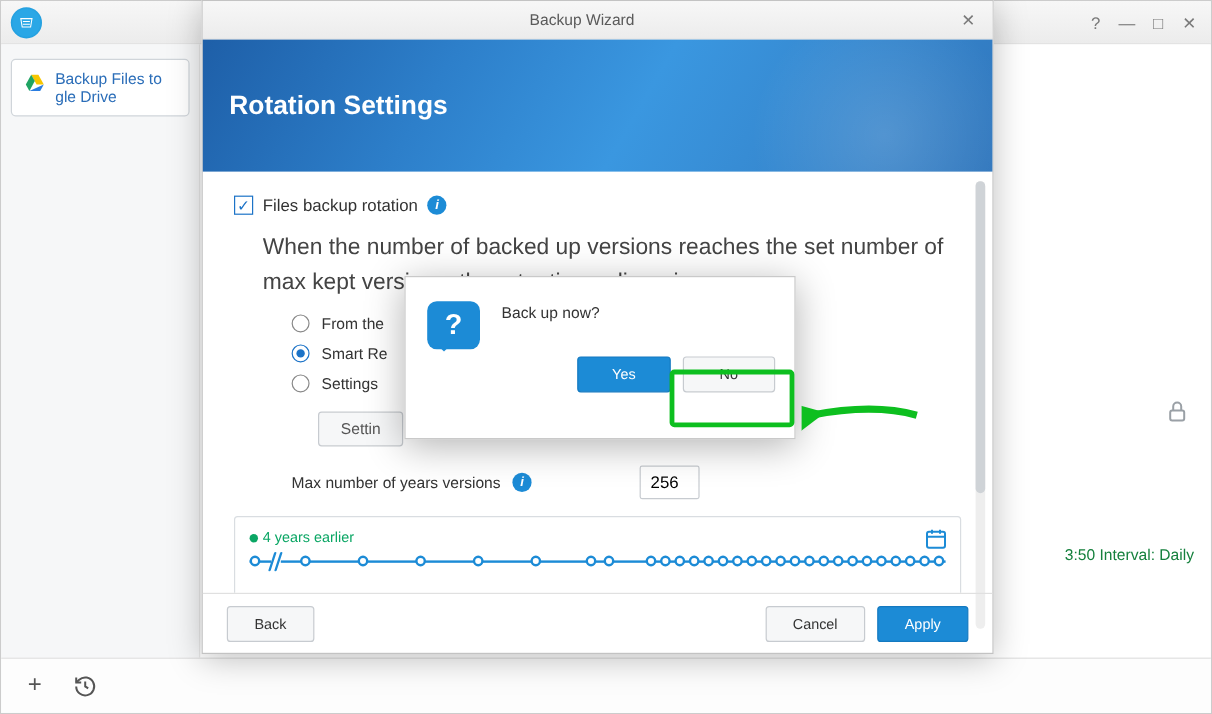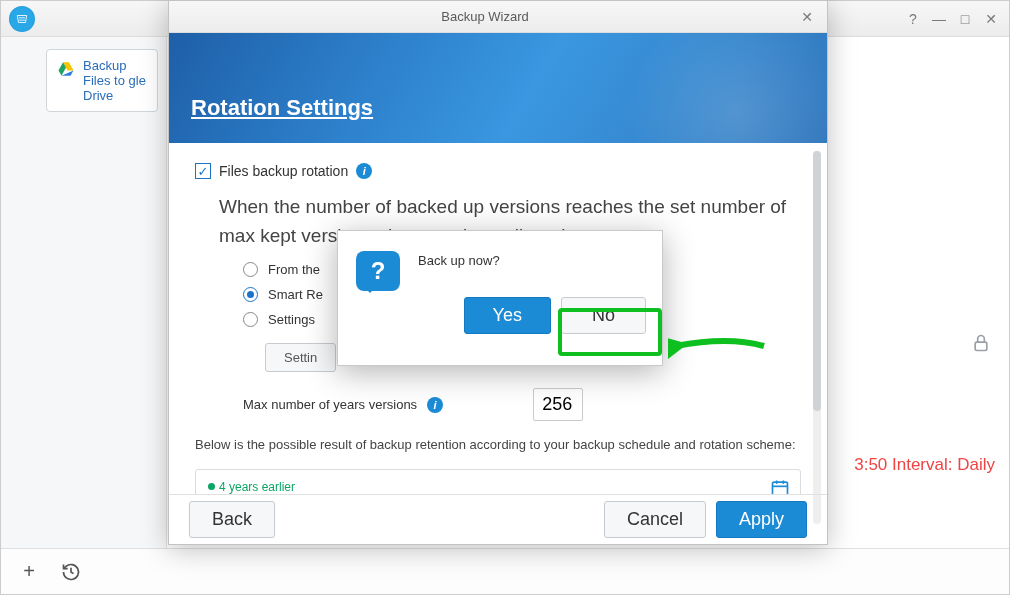--- a/index.html
+++ b/index.html
@@ -16,31 +16,31 @@
     border-bottom: 1px solid #ddd;
   }
   .app-titlebar .app-icon-circle {
     width: 26px; height: 26px; border-radius: 13px; background: radial-gradient(circle,#2aa7e6 60%,#0984c7);
     display:flex;align-items:center;justify-content:center;color:#fff;font-size:11px;
   }
   .app-titlebar .spacer { flex:1; }
   .win-btn { width:20px; text-align:center; color:#7a7a7a; font-size:14px; margin-left:6px; }
 
   .app-body { position:absolute; top:36px; left:0; right:0; bottom:0; display:flex; }
-  .left-col { width:166px; background:#f6f7f8; border-right:1px solid #e3e3e3;padding-left:37px; }
+  .left-col { width:166px; background:#f6f7f8; border-right:1px solid #e3e3e3; }
   .task-item {
     margin:12px 8px; background:#fff; border:1px solid #d0d5da; border-radius:4px;
     padding:8px 10px; font-size:13px; color:#2a6db8; display:flex; gap:8px; align-items:flex-start;
   }
   .task-item .gdrive-ico{
     width:22px;height:22px;background:#fff;border-radius:3px;display:flex;align-items:center;justify-content:center;
   }
   .task-item .gdrive-ico svg{width:18px;height:18px;}
   .right-col { flex:1; position:relative; background:#fff; }
-  .right-info { position:absolute; top:418px; right:14px; font-size:17px; color:#ef4444; }
+  .right-info { position:absolute; top:418px; right:14px; font-size:13px; color:#15803d; }
   .lock-icon{ position:absolute; top:295px; right:18px; color:#8c9299; }
 
   .bottom-bar {
     position:absolute; left:0; right:0; bottom:0; height:46px;
     border-top:1px solid #e0e0e0; background:#fdfdfd;
     display:flex; align-items:center; padding:0 14px; gap:14px;
   }
   .icon-btn { width:28px; height:28px; display:flex;align-items:center;justify-content:center;color:#555;font-size:20px;}
 
   
@@ -51,22 +51,22 @@
   }
   .wizard-titlebar {
     height:32px; background:linear-gradient(#f7f7f7,#ececec);
     display:flex; align-items:center; padding:0 10px; color:#5a5a5a; font-size:13px;
     border-bottom:1px solid #ddd;
   }
   .wizard-titlebar .spacer{flex:1}
   .wizard-header {
     height:110px;
     background: linear-gradient(120deg,#1e5fa8 0%, #2d7fca 30%, #3a97e0 55%, #3177bd 100%);
-    display:flex; align-items:flex-end; padding:22px 22px; color:#fff;
-    position:relative; overflow:hidden;text-decoration:underline;
+    display:flex; align-items:center; padding:22px 22px; color:#fff;
+    position:relative; overflow:hidden;
   }
   .wizard-header::before{
     content:""; position:absolute; right:-40px; top:-50px; width:260px; height:260px;
     background: radial-gradient(ellipse at center, rgba(255,255,255,0.15), transparent 60%);
     transform:rotate(20deg);
   }
   .wizard-header h2 { font-size:22px; font-weight:600; }
 
   .wizard-body {
     position:absolute; top:142px; left:0; right:0; bottom:50px;
@@ -87,42 +87,42 @@
   .desc{ font-size:19px; color:#444; line-height:1.5; margin:0 0 12px 24px; }
   .radio-row{ display:flex; align-items:center; gap:10px; font-size:13px; color:#333; margin:10px 0 10px 48px;}
   .radio{ width:15px;height:15px;border:1px solid #888;border-radius:50%;position:relative;}
   .radio.sel{border-color:#1c73c7}
   .radio.sel::after{content:"";position:absolute;inset:3px;border-radius:50%;background:#1c73c7;}
   .small-btn{
     display:inline-block;margin:6px 0 12px 70px;font-size:13px;color:#555;
     padding:6px 18px;border:1px solid #c7cbd0;background:#f6f7f8;border-radius:3px;
   }
   .maxrow{ display:flex; align-items:center; gap:10px; margin:4px 0 14px 48px; font-size:13px;color:#333;}
-  .numbox{ width:50px; padding:5px 8px; border:1px solid #c7cbd0; border-radius:2px; font-size:18px;}
+  .numbox{ width:50px; padding:5px 8px; border:1px solid #c7cbd0; border-radius:2px; font-size:14px;}
 
   .below{font-size:13px;color:#444;line-height:1.5;margin-bottom:14px;}
   .timeline{
     border:1px solid #d9dde1; border-radius:3px; padding:10px 12px 18px 12px; position:relative; height:70px;
   }
   .timeline .cal-icon{position:absolute; right:10px; top:8px; color:#1c8bd6;}
   .timeline .label{ color:#0aa664; font-size:12px; margin-bottom:6px; display:flex;align-items:center;gap:4px;}
   .timeline .label::before{content:"";width:7px;height:7px;border-radius:50%;background:#0aa664;display:inline-block;}
   .timeline-track{ position:relative; height:14px; margin-top:6px;}
   .timeline-track .line{position:absolute;left:0;right:0;top:6px;height:2px;background:#1c8bd6;}
   .timeline-track .dot{position:absolute;top:2px;width:9px;height:9px;border:2px solid #1c8bd6;border-radius:50%;background:#fff;}
   .timeline-track .break{position:absolute;top:-1px;width:8px;height:16px;background:#fff;}
   .timeline-track .break::before,.timeline-track .break::after{content:"";position:absolute;width:2px;height:16px;background:#1c8bd6;border-radius:2px;transform:skewX(-18deg)}
   .timeline-track .break::after{left:5px;}
 
   .wizard-footer{
     position:absolute; left:0; right:0; bottom:0; height:50px;
     border-top:1px solid #e0e0e0; display:flex; align-items:center; padding:0 20px; gap:10px;
   }
   .wizard-footer .spacer{flex:1}
-  .btn{padding:7px 22px;font-size:18px;border-radius:3px;border:1px solid #c7cbd0;background:#f6f7f8;color:#333;}
+  .btn{padding:7px 22px;font-size:12px;border-radius:3px;border:1px solid #c7cbd0;background:#f6f7f8;color:#333;}
   .btn.primary{background:#1c8bd6;border-color:#1479c0;color:#fff;}
 
   
   .dlg{
     position:absolute; left:337px; top:230px; width:326px; height:136px;
     background:#fff; box-shadow:0 6px 30px rgba(0,0,0,0.3); border:1px solid #c9c9c9;
     z-index:20;
   }
   .dlg-body{display:flex; gap:18px; padding:20px 20px 6px 18px;}
   .qmark{
@@ -221,21 +221,20 @@
     </div>
     <div class="small-btn">Settin</div>
 
     <div class="maxrow">
       <span>Max number of years versions</span>
       <span class="info-icon">i</span>
       <span style="width:70px"></span>
       <input class="numbox" value="256" style="">
     </div>
 
-    <p class="below">Below is the possible result of backup retention according to your backup schedule and rotation scheme:</p>
 
     <div class="timeline">
       <div class="cal-icon">
         <svg width="20" height="20" viewBox="0 0 24 24" fill="none" stroke="#1c8bd6" stroke-width="2">
             <rect x="3" y="5" width="18" height="16" rx="2"></rect>
             <line x1="3" y1="10" x2="21" y2="10"></line>
             <line x1="8" y1="3" x2="8" y2="7"></line>
             <line x1="16" y1="3" x2="16" y2="7"></line>
           </svg>
       </div>

